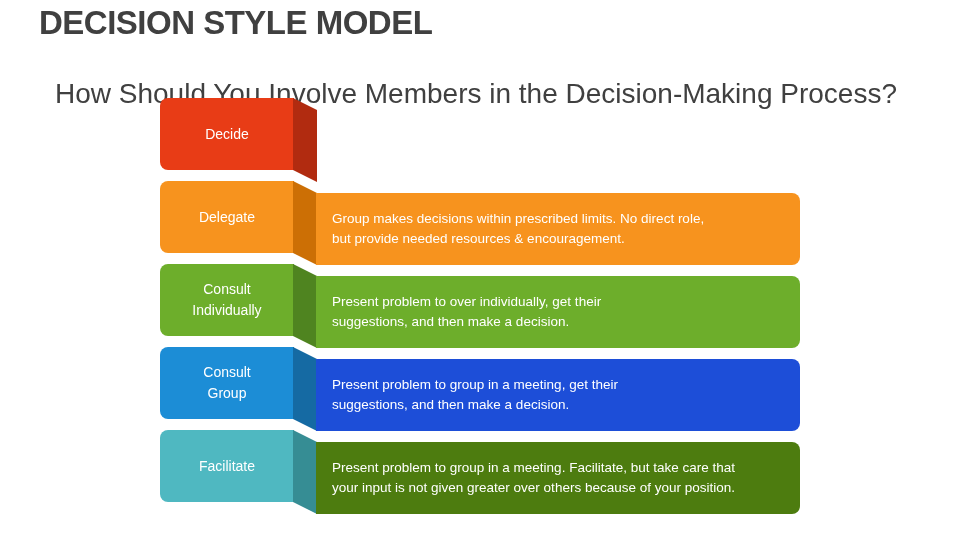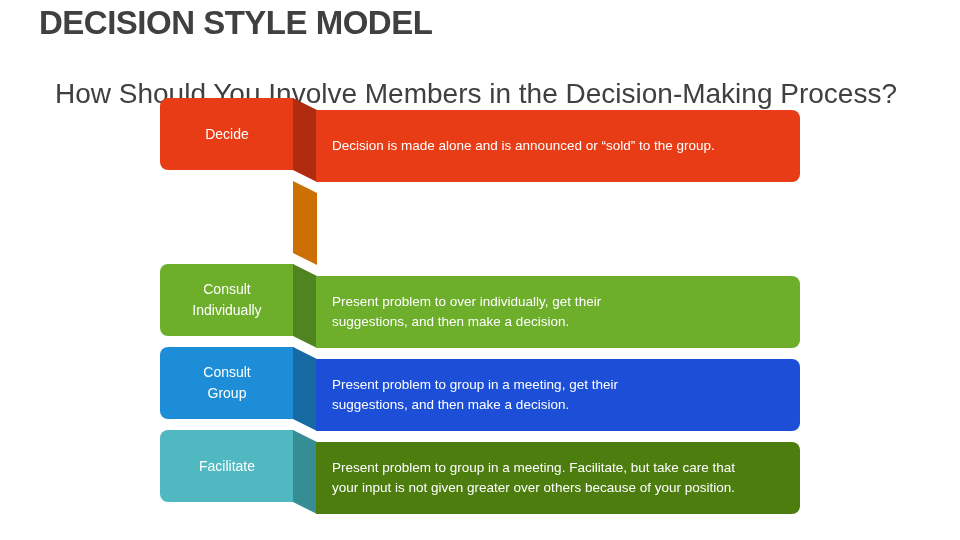--- a/index.html
+++ b/index.html
@@ -24,29 +24,33 @@
 <h1 class="title">DECISION STYLE MODEL</h1>
 <p class="subtitle">How Should You Involve Members in the Decision-Making Process?</p>
 
 <div class="row" style="top:98px;">
   <div class="label-box" style="background:#E83C16;">
     <span style="white-space:pre-line;">Decide</span>
   </div>
   <svg class="fold" viewBox="0 0 24 84">
       <polygon points="0,0 24,12 24,84 0,72" fill="#B12B10"></polygon>
     </svg>
-  <div class="desc-box" style="background:#E83C16;">
-    <span>Decision is made alone and is announced or “sold” to the group.</span>
-  </div>
 </div>
 
 <div class="row" style="top:181px;">
+  <div class="label-box" style="background:#F7931E;">
+    <span style="white-space:pre-line;">Delegate</span>
+  </div>
   <svg class="fold" viewBox="0 0 24 84">
       <polygon points="0,0 24,12 24,84 0,72" fill="#CC6F05"></polygon>
     </svg>
+  <div class="desc-box" style="background:#F7931E;">
+    <span>Group makes decisions within prescribed limits. No direct role,
+but provide needed resources &amp; encouragement.</span>
+  </div>
 </div>
 
 <div class="row" style="top:264px;">
   <div class="label-box" style="background:#6DAE2B;">
     <span style="white-space:pre-line;">Consult
 Individually</span>
   </div>
   <svg class="fold" viewBox="0 0 24 84">
       <polygon points="0,0 24,12 24,84 0,72" fill="#4F8420"></polygon>
     </svg>

